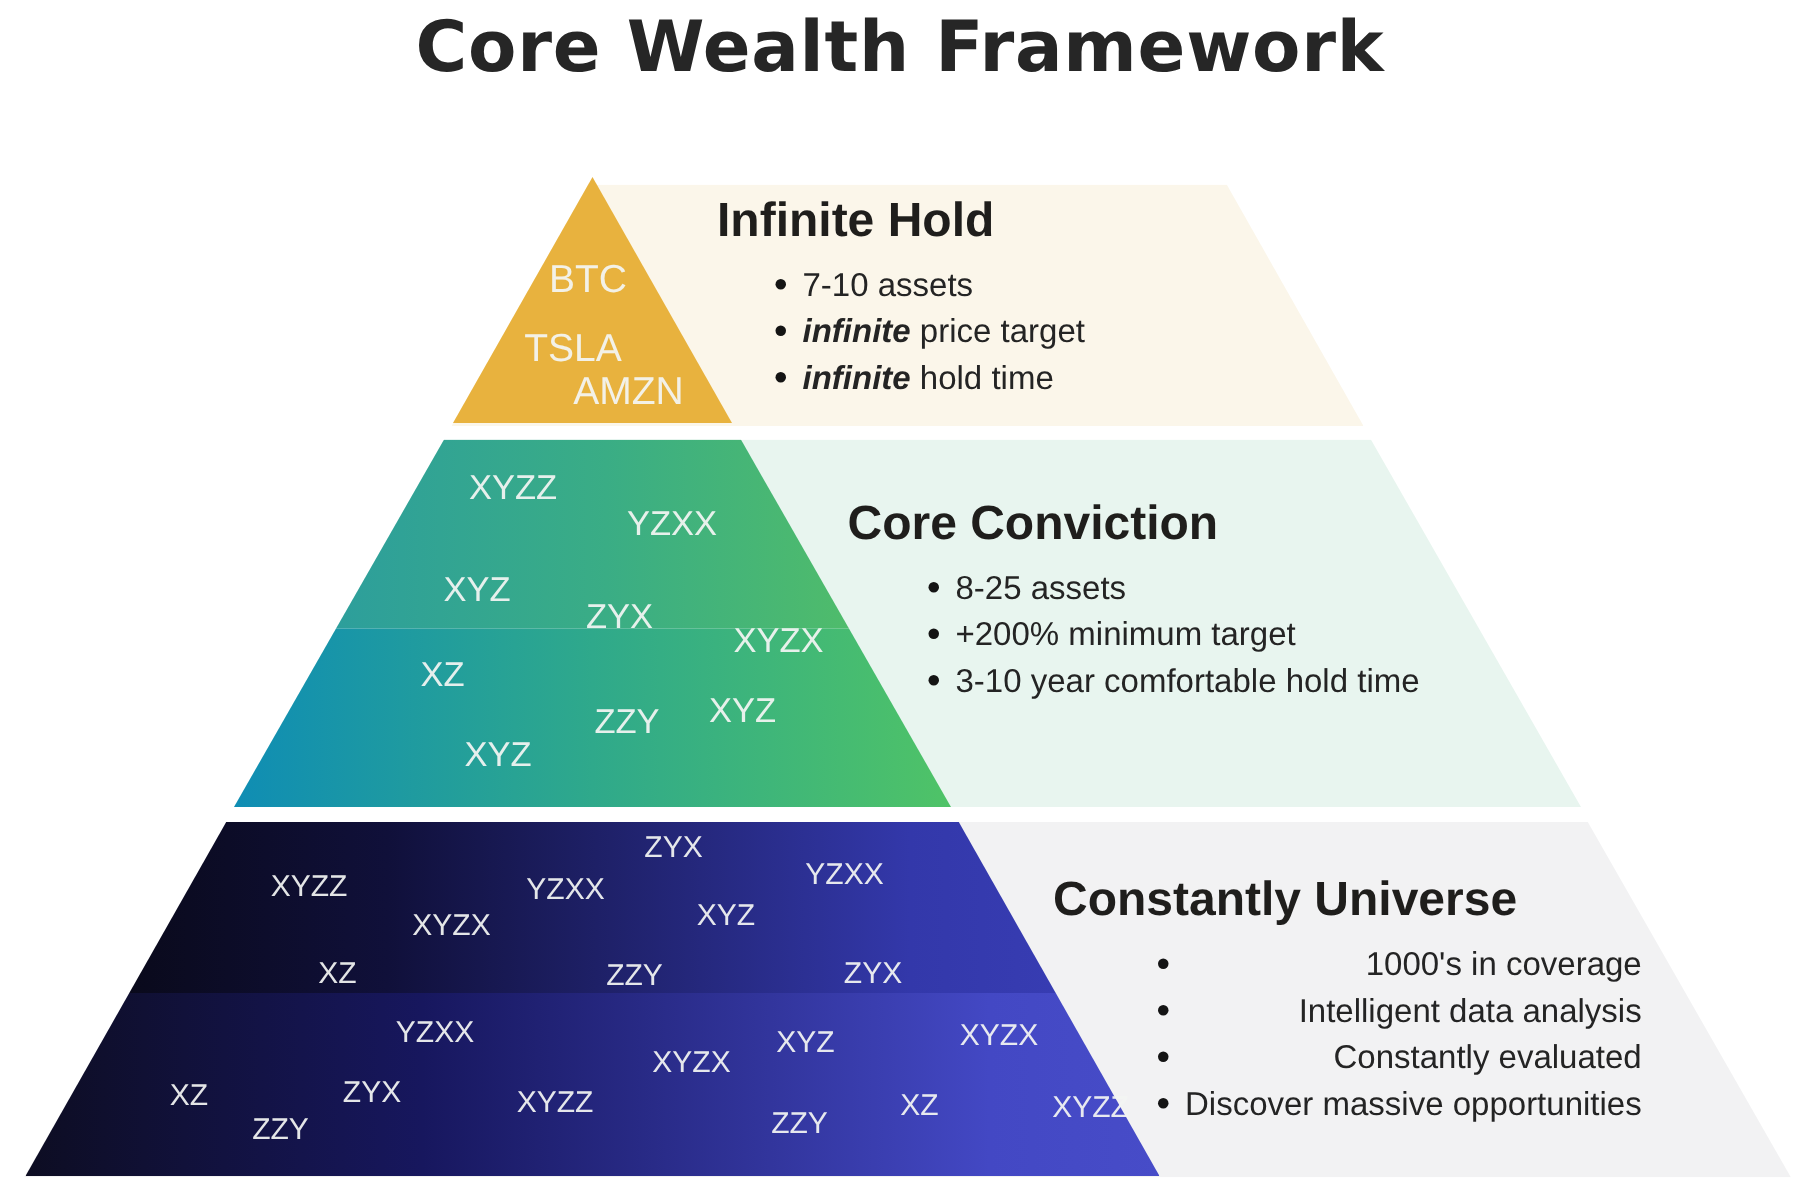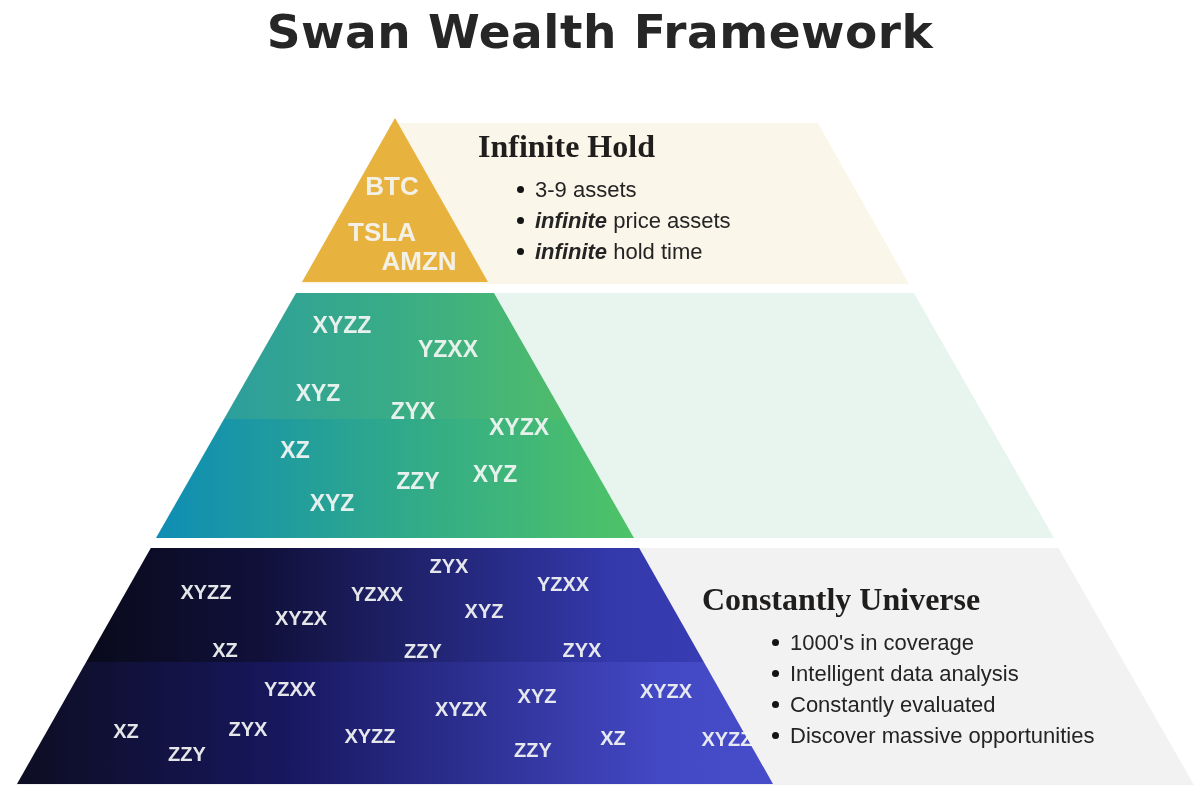--- a/index.html
+++ b/index.html
@@ -72,31 +72,30 @@
 
   
   .tk {
     position: absolute;
     transform: translate(-50%, -50%);
     z-index: 4;
     color: var(--ticker, #f4f6f4);
     opacity: 0.93;
     white-space: nowrap;
     font-family: "Liberation Sans", sans-serif;
-    font-weight: bold;
   }
   .tk1 { font-size: 26px; }
   .tk2 { font-size: 23px; }
   .tk3 { font-size: 20px; }
 
   
   .txt { position: absolute; z-index: 5; color: var(--ink, #1f1e1c); }
   .txt h2 {
     margin: 0 0 12px 0;
-    font-family: Liberation Serif, serif;
+    font-family: Liberation Sans, sans-serif;
     font-weight: 700;
     font-size: 32px;
     line-height: 38px;
     color: var(--ink, #1f1e1c);
     white-space: nowrap;
   }
   .txt ul { list-style: none; margin: 0; padding: 0; }
   .txt li {
     position: relative;
     padding-left: 20px;
@@ -113,28 +112,28 @@
     width: 7px; height: 7px;
     border-radius: 50%;
     background: #141414;
   }
   .txt em { font-weight: 700; }
   .txt-t1 { left: 478px; top: 127px; }
   .txt-t2 { left: 565px; top: 329px; }
   .txt-t3 { left: 702px; top: 580px; }
   .txt-t1 ul { padding-left: 37px; }
   .txt-t2 ul { padding-left: 52px; }
-  .txt-t3 ul { padding-left: 68px; }
+  .txt-t3 ul { padding-left: 68px; text-align: right; }
 </style>
 </head>
 <body>
 
 <div class="canvas">
 
-  <h1 class="title">Swan Wealth Framework</h1>
+  <h1 class="title">Core Wealth Framework</h1>
 
   <div class="band band-t1"></div>
   <div class="band band-t2"></div>
   <div class="band band-t3"></div>
 
   <div class="shape shape-t1"></div>
   <div class="shape shape-t2">
     <div class="half t2-up"></div>
     <div class="half t2-dn"></div>
   </div>
@@ -174,26 +173,34 @@
   <span class="tk tk3" style="left:126px; top:731px;">XZ</span>
   <span class="tk tk3" style="left:370px; top:736px;">XYZZ</span>
   <span class="tk tk3" style="left:613px; top:738px;">XZ</span>
   <span class="tk tk3" style="left:727px; top:739px;">XYZZ</span>
   <span class="tk tk3" style="left:533px; top:750px;">ZZY</span>
   <span class="tk tk3" style="left:187px; top:754px;">ZZY</span>
 
   <div class="txt txt-t1">
     <h2>Infinite Hold</h2>
     <ul>
-      <li><em></em><span>3-9 assets</span></li>
-      <li><em>infinite</em><span> price assets</span></li>
+      <li><em></em><span>7-10 assets</span></li>
+      <li><em>infinite</em><span> price target</span></li>
       <li><em>infinite</em><span> hold time</span></li>
     </ul>
   </div>
 
+  <div class="txt txt-t2">
+    <h2>Core Conviction</h2>
+    <ul>
+      <li><em></em><span>8-25 assets</span></li>
+      <li><em></em><span>+200% minimum target</span></li>
+      <li><em></em><span>3-10 year comfortable hold time</span></li>
+    </ul>
+  </div>
 
   <div class="txt txt-t3">
     <h2>Constantly Universe</h2>
     <ul>
       <li><em></em><span>1000's in coverage</span></li>
       <li><em></em><span>Intelligent data analysis</span></li>
       <li><em></em><span>Constantly evaluated</span></li>
       <li><em></em><span>Discover massive opportunities</span></li>
     </ul>
   </div>

